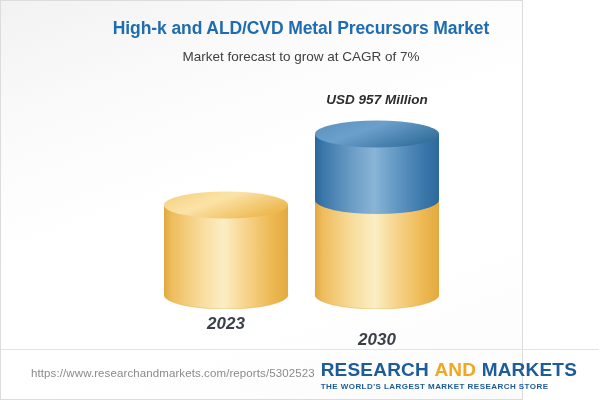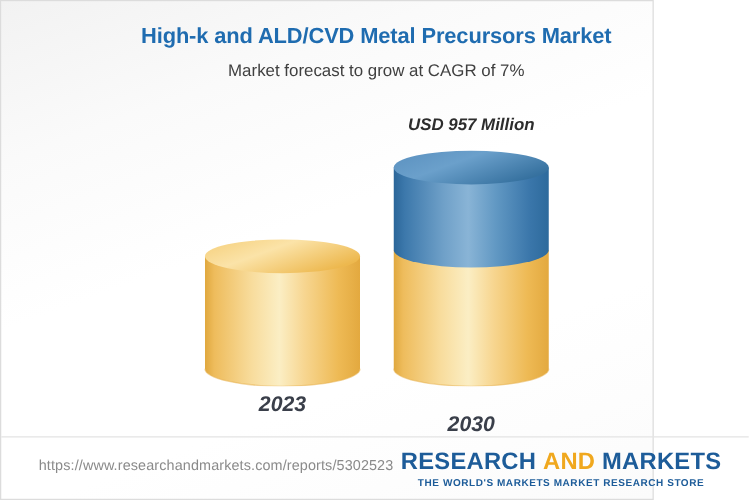--- a/index.html
+++ b/index.html
@@ -104,21 +104,21 @@
     left: 30px;
     top: 17px;
     font-size: 11.5px;
     color: #8a8a8a;
     letter-spacing: 0.1px;
   }
   #logo {
     position: absolute;
     right: 22px;
     top: 9px;
-    text-align: center;
+    text-align: left;
   }
   #logo-wordmark {
     font-size: 19px;
     font-weight: bold;
     letter-spacing: 0.2px;
     line-height: 21px;
     white-space: nowrap;
   }
   #logo-word-research, #logo-word-markets { color: #1d5c99; }
   #logo-word-and { color: #f0a81e; }
@@ -229,17 +229,17 @@
 
   </div>
 
   <div id="footer">
     <a id="footer-url" href="#" style="text-decoration:none;">https://www.researchandmarkets.com/reports/5302523</a>
 
     <div id="logo">
       <div id="logo-wordmark">
         <span id="logo-word-research">RESEARCH</span><span>&nbsp;</span><span id="logo-word-and">AND</span><span>&nbsp;</span><span id="logo-word-markets">MARKETS</span>
       </div>
-      <div id="logo-tagline">THE WORLD'S MARKETS MARKET RESEARCH STORE</div>
+      <div id="logo-tagline">THE WORLD'S LARGEST MARKET RESEARCH STORE</div>
     </div>
   </div>
 
 </div>
 
 </body></html>

